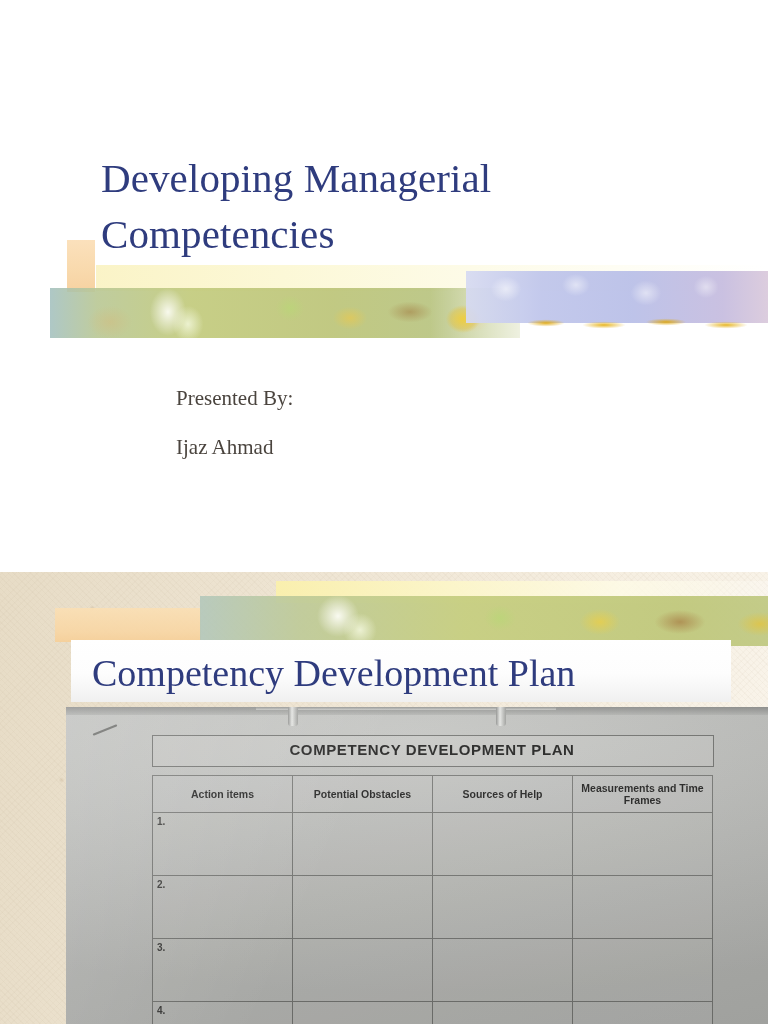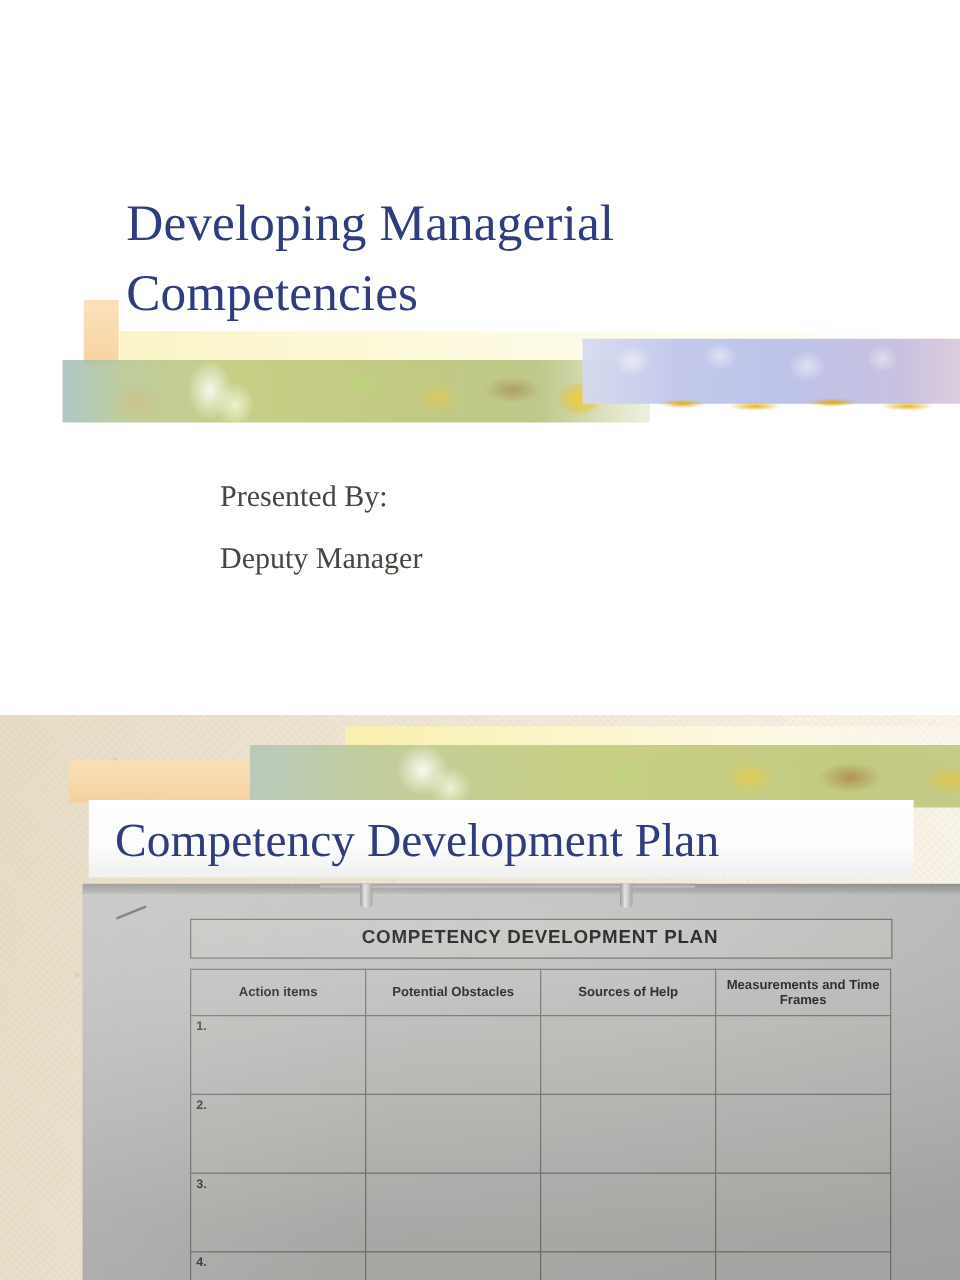--- a/index.html
+++ b/index.html
@@ -72,21 +72,21 @@
   
   .band-bloom{position:absolute;left:440px;top:300px;width:46px;height:38px;
     background:radial-gradient(ellipse 22px 18px at 50% 50%, rgba(238,206,62,.95) 0%, rgba(226,196,70,.5) 55%, rgba(226,196,70,0) 78%);}
 
   
   .band-fade{position:absolute;left:430px;top:288px;width:110px;height:52px;
     background:linear-gradient(90deg, rgba(255,255,255,0) 0%, rgba(255,255,255,.85) 100%);}
 
   .s1-body{position:absolute;left:176px;top:374px;width:560px;
            font-family:"Liberation Serif", serif;
-           font-size:24px;line-height:49px;color:#4a443e;}
+           font-size:21px;line-height:49px;color:#4a443e;}
   .s1-body div{white-space:nowrap;}
 
   
   #slide2{position:absolute;left:0;top:572px;width:768px;height:452px;
           overflow:hidden;
           background:
             radial-gradient(circle 3px at 12% 8%, rgba(196,176,146,.45) 0%, rgba(196,176,146,0) 100%),
             radial-gradient(circle 4px at 34% 22%, rgba(190,170,140,.4) 0%, rgba(190,170,140,0) 100%),
             radial-gradient(circle 3px at 8% 46%, rgba(196,176,146,.4) 0%, rgba(196,176,146,0) 100%),
             radial-gradient(circle 5px at 22% 70%, rgba(190,170,140,.35) 0%, rgba(190,170,140,0) 100%),
@@ -185,21 +185,21 @@
   <div class="peach-tab"></div>
   <div class="band-wash"></div>
   <div class="band-leafy"></div>
   <div class="band-fade"></div>
   <div class="band-bloom"></div>
   <div class="band-blue"></div>
   <div class="band-wheat"></div>
 
   <div class="s1-body">
     <div>Presented By:</div>
-    <div>Deputy Manager</div>
+    <div>Ijaz Ahmad</div>
   </div>
 </div>
 
 <div id="slide2">
 </div>
 
 <div class="s2-peach"></div>
 <div class="s2-wash"></div>
 <div class="s2-leafy"></div>
 

